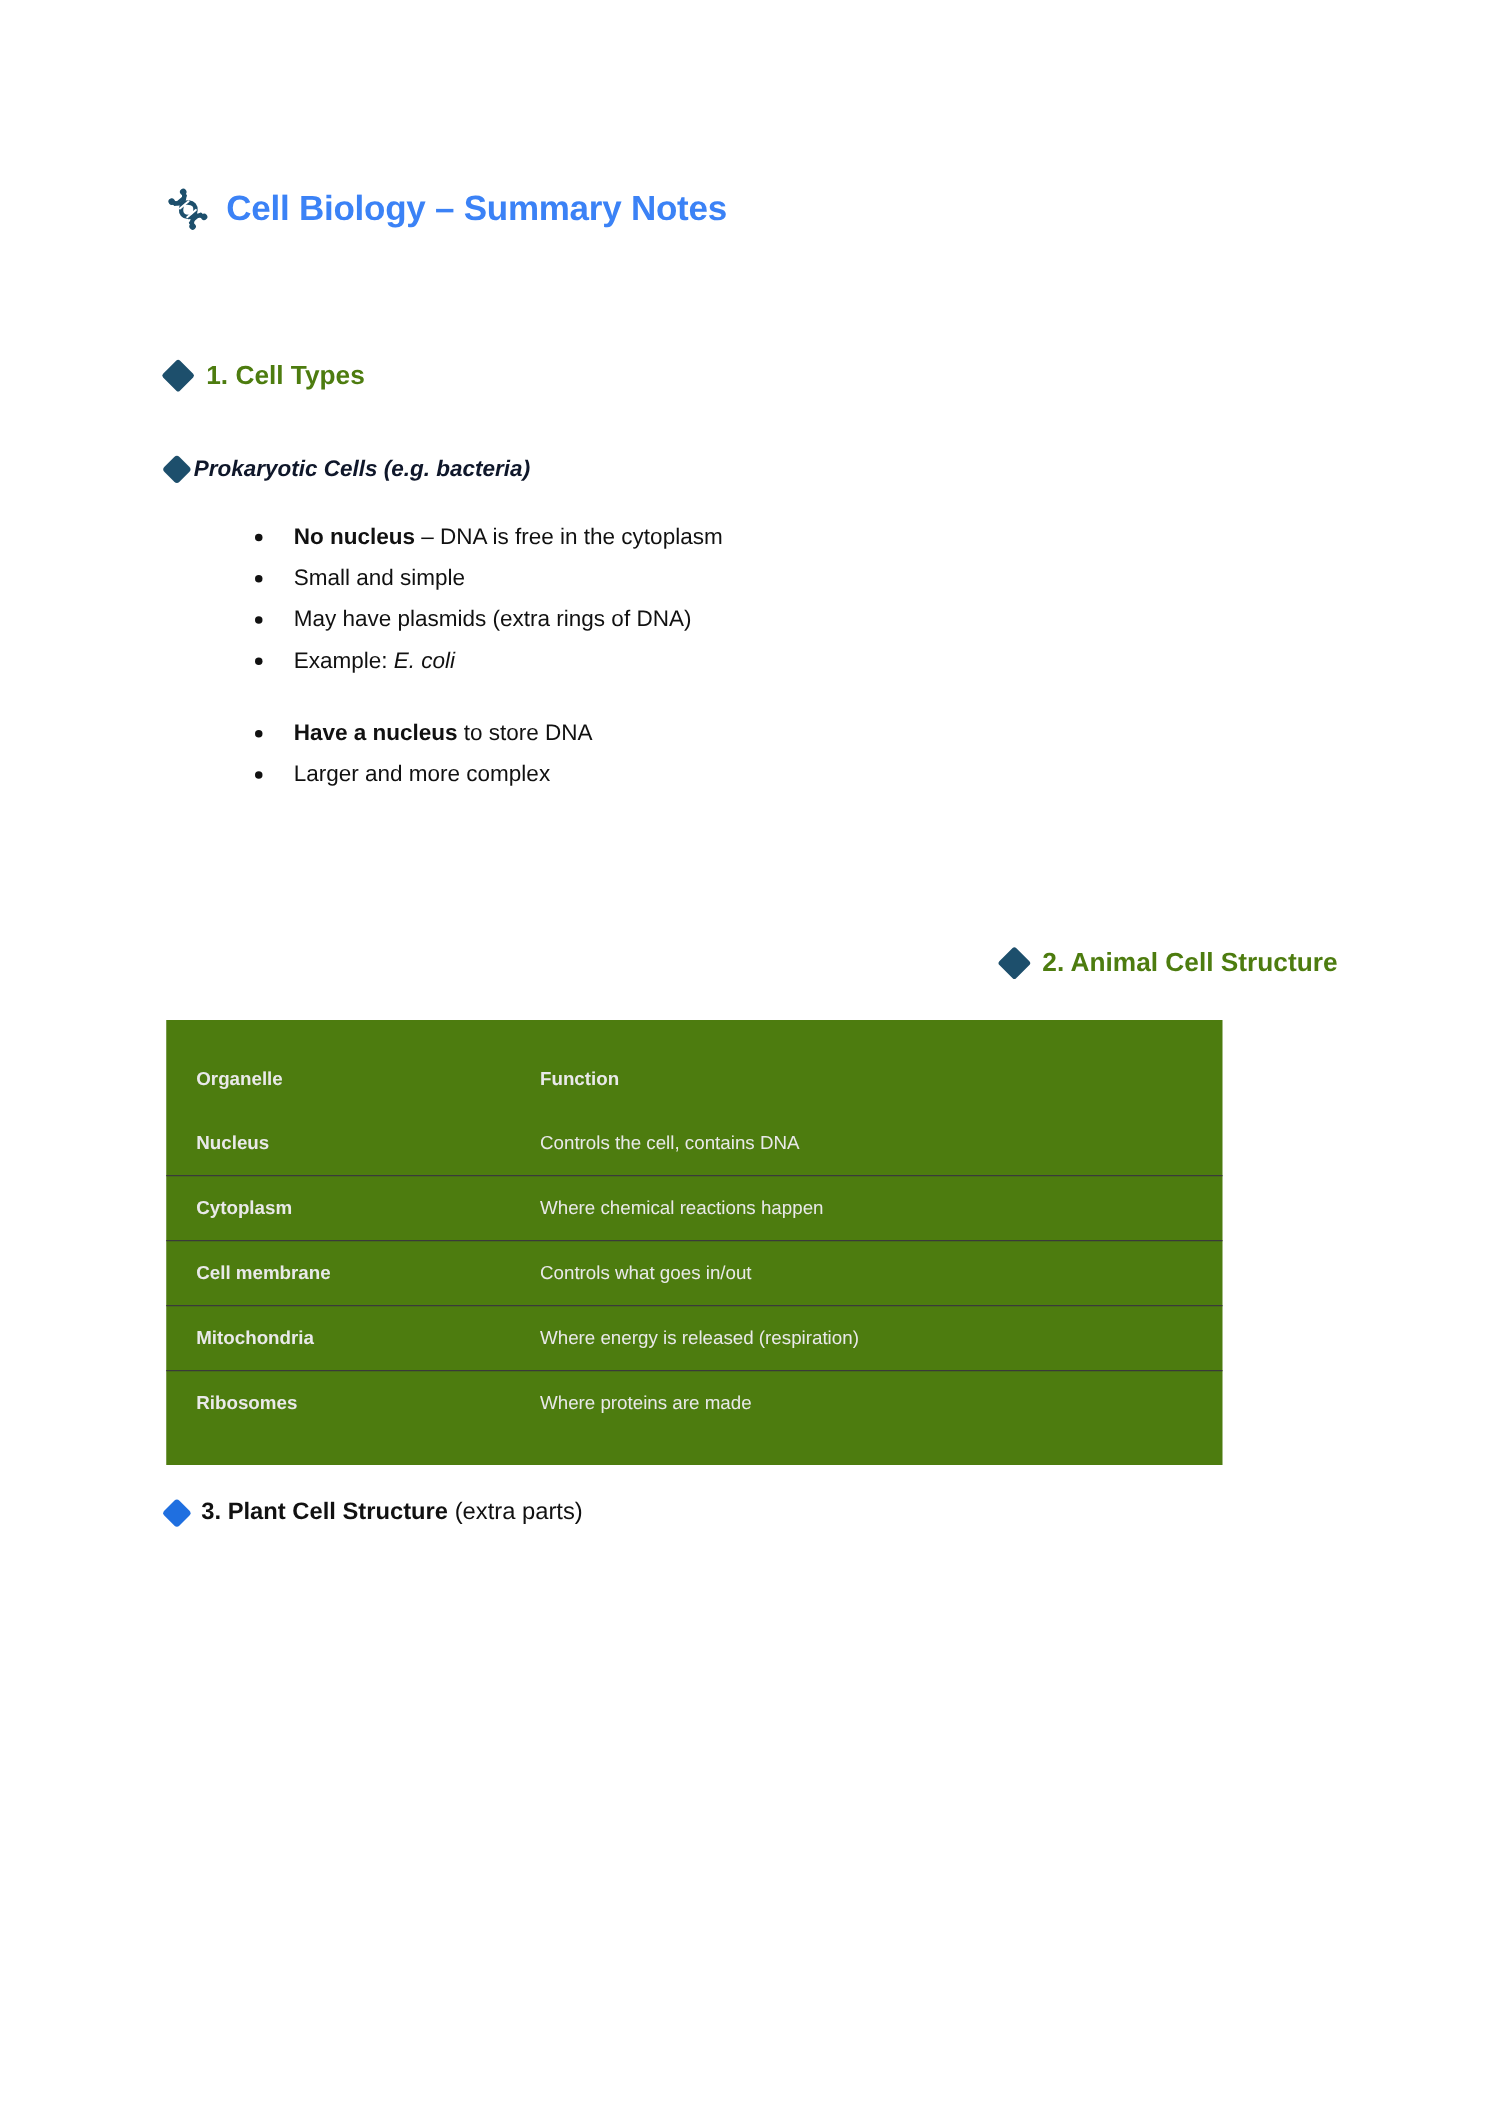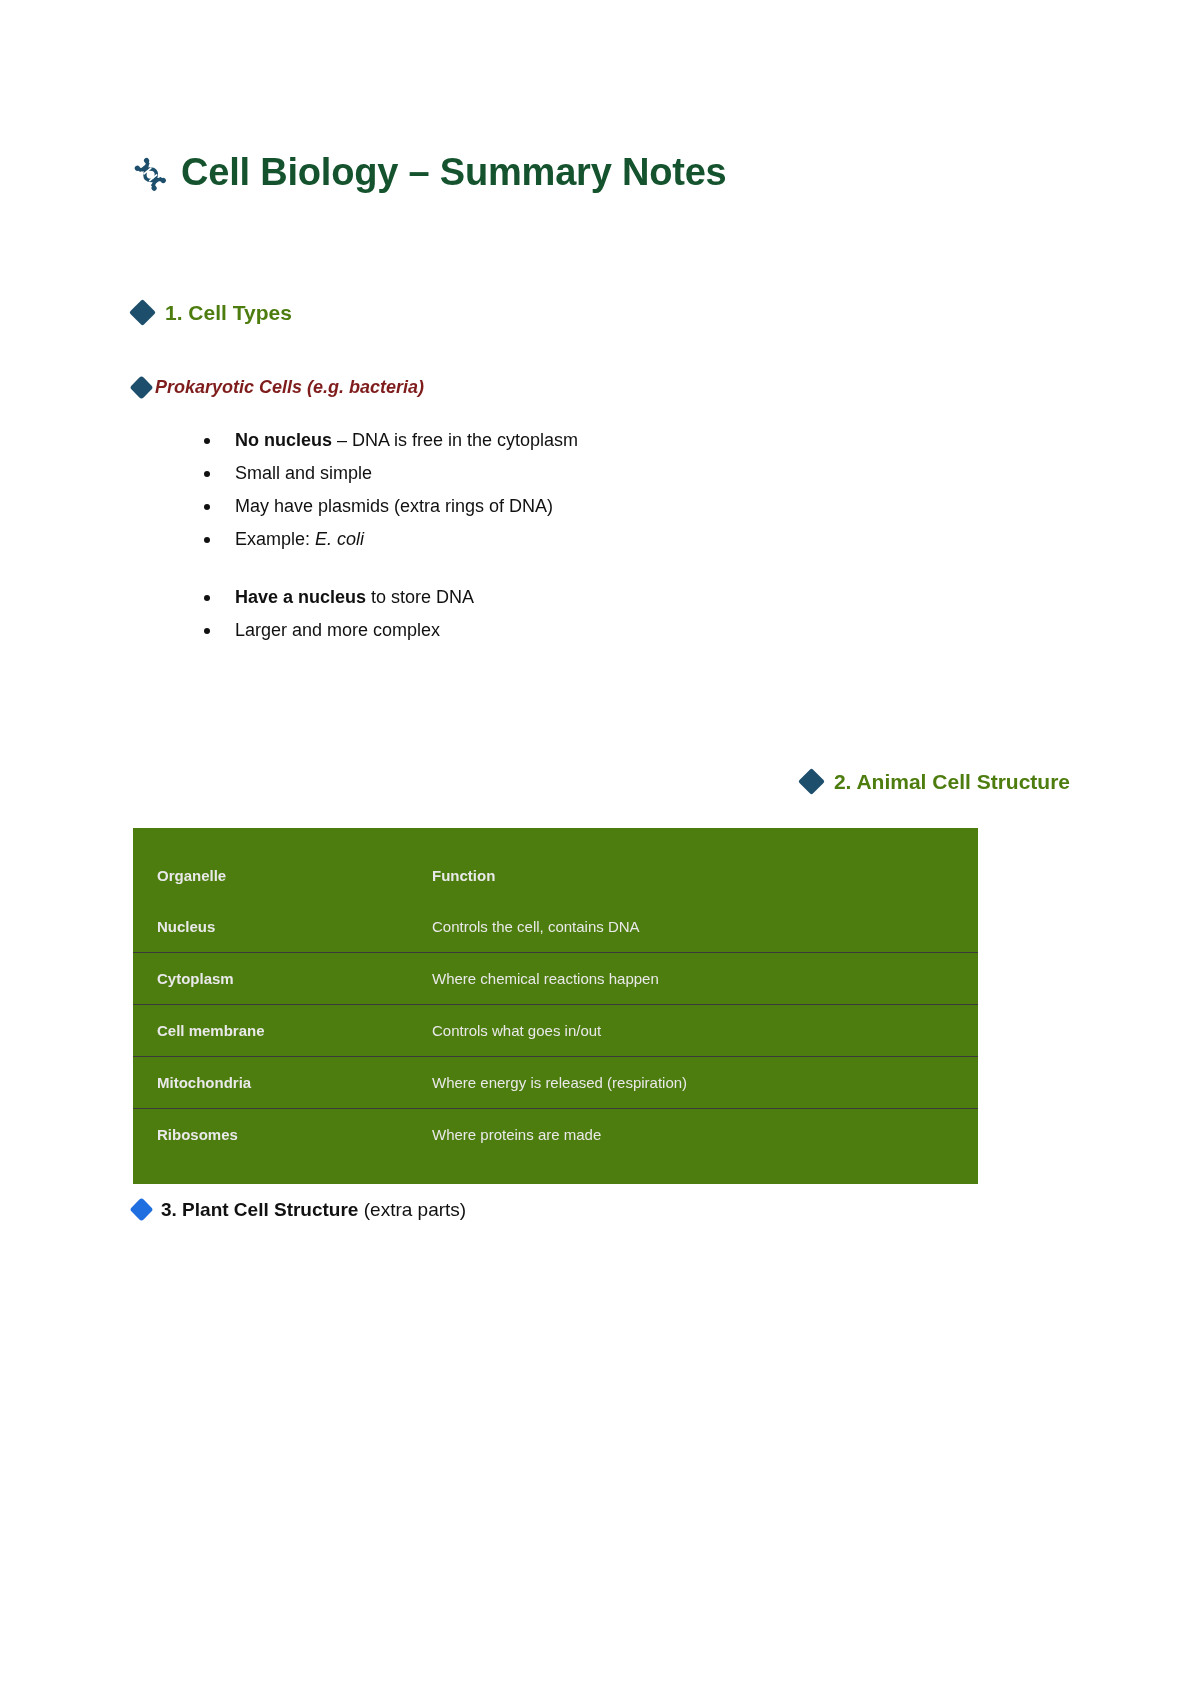--- a/index.html
+++ b/index.html
@@ -22,23 +22,23 @@
     box-sizing: border-box;
     padding: 150px 130px 0 133px;
   }
 
   
   .doc-title {
     display: flex;
     align-items: center;
     gap: 14px;
     margin: 0 0 0 0;
-    font-size: 38px;
-    font-weight: 700;
-    color: #14532d;
+    font-size: 28px;
+    font-weight: 700;
+    color: #3b82f6;
     letter-spacing: -0.2px;
     line-height: 1.2;
   }
   .dna-icon {
     display: inline-block;
     width: 34px;
     height: 34px;
     flex: 0 0 34px;
     position: relative;
   }
@@ -76,21 +76,21 @@
   }
 
   
   .sub-h {
     display: flex;
     align-items: center;
     gap: 5px;
     font-size: 18px;
     font-weight: 700;
     font-style: italic;
-    color: #7f1d1d;
+    color: #0f172a;
     line-height: 1.3;
   }
   .sub-h.first { margin-top: 50px; }
   .sub-h.second { margin-top: 47px; }
 
   
   ul.points {
     list-style: none;
     margin: 25px 0 0 0;
     padding: 0 0 0 67px;
@@ -149,21 +149,21 @@
   }
   table.organelles td.name {
     font-weight: 700;
   }
   table.organelles td.fn {
     font-weight: 400;
   }
 
   
   .section-h.sec3 {
-    margin-top: 14px;
+    margin-top: 26px;
     font-size: 19px;
     color: #111111;
     gap: 11px;
   }
   .section-h.sec3 .lead { font-weight: 700; color: #111111; }
   .section-h.sec3 .tail { font-weight: 400; color: #111111; }
 </style>
 </head>
 <body>
 

